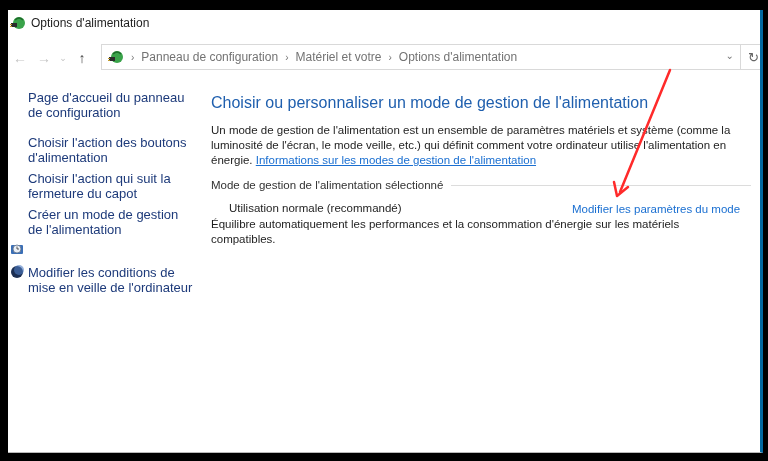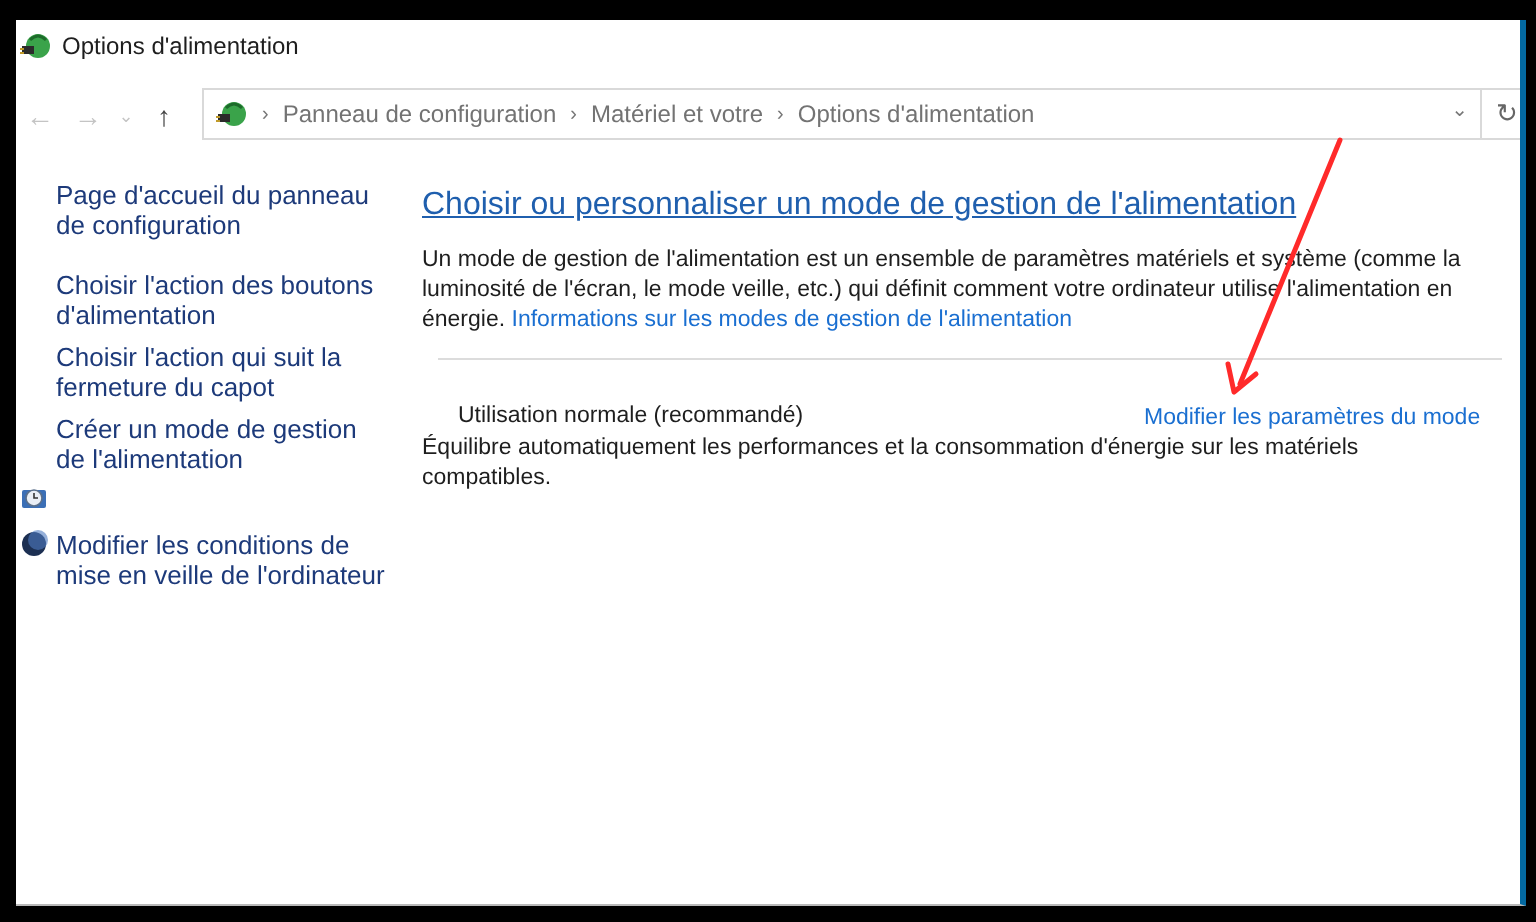--- a/index.html
+++ b/index.html
@@ -38,23 +38,23 @@
     border: 1px solid #d9d9d9; border-left: none; box-sizing: border-box;
     color: #666; font-size: 13px; display: flex; align-items: center; justify-content: center;
   }
   .sidebar { position: absolute; left: 0; top: 80px; width: 190px; }
   .side-item {
     position: absolute; left: 20px; width: 165px; font-size: 13px; line-height: 15px;
     color: #1d3a7a; cursor: pointer;
   }
   .side-item.iconed .side-icon { position: absolute; left: -18px; top: 0; width: 14px; height: 14px; }
   .main { position: absolute; left: 203px; top: 84px; width: 545px; }
-  .page-title { font-size: 16px; color: #1f5fae; margin: 0; font-weight: normal; text-decoration: underline; }
+  .page-title { font-size: 16px; color: #1f5fae; margin: 0; font-weight: normal; }
   .desc { position: absolute; top: 29px; left: 0; width: 530px; font-size: 11.5px; line-height: 15px; color: #1e1e1e; }
-  .desc a { color: #1a6fd1; cursor: pointer; margin-top: 19px; }
+  .desc a { color: #1a6fd1; text-decoration: underline; cursor: pointer; margin-top: 19px; }
   .section-head { position: absolute; top: 85px; left: 0; width: 540px; display: flex; align-items: center; }
   .section-head .label { font-size: 11.5px; color: #333; white-space: nowrap; }
   .section-head .line { flex: 1; height: 1px; background: #dcdcdc; margin-left: 8px; }
   .plan-name { position: absolute; top: 108px; left: 18px; font-size: 11.5px; font-weight: normal; color: #1e1e1e; text-align: right; }
   .plan-link { position: absolute; top: 109px; left: 361px; font-size: 11.5px; color: #1a6fd1; cursor: pointer; }
   .plan-desc { position: absolute; top: 123px; left: 0; width: 470px; font-size: 11.5px; line-height: 15px; color: #1e1e1e; }
   .annotation-arrow { position: absolute; left: 0; top: 0; width: 768px; height: 461px; pointer-events: none; }
 </style>
 </head>
 <body>
@@ -127,20 +127,21 @@
       <span>Modifier les conditions de mise en veille de l'ordinateur</span>
     </div>
   </div>
 
   <div class="main">
     <h1 class="page-title">Choisir ou personnaliser un mode de gestion de l'alimentation</h1>
     <div class="desc">
       <span>Un mode de gestion de l'alimentation est un ensemble de paramètres matériels et système (comme la luminosité de l'écran, le mode veille, etc.) qui définit comment votre ordinateur utilise l'alimentation en énergie. </span><a>Informations sur les modes de gestion de l'alimentation</a>
     </div>
     <div class="section-head">
+      <span class="label">Mode de gestion de l'alimentation sélectionné</span>
       <span class="line"></span>
     </div>
     <div class="plan-name">Utilisation normale (recommandé)</div>
     <div class="plan-link">Modifier les paramètres du mode</div>
     <div class="plan-desc">Équilibre automatiquement les performances et la consommation d'énergie sur les matériels compatibles.</div>
   </div>
 </div>
 
 <svg class="annotation-arrow" viewBox="0 0 768 461">
   <line x1="670" y1="70" x2="620" y2="192" stroke="#ff2a2a" stroke-width="2.5" stroke-linecap="round"></line>

